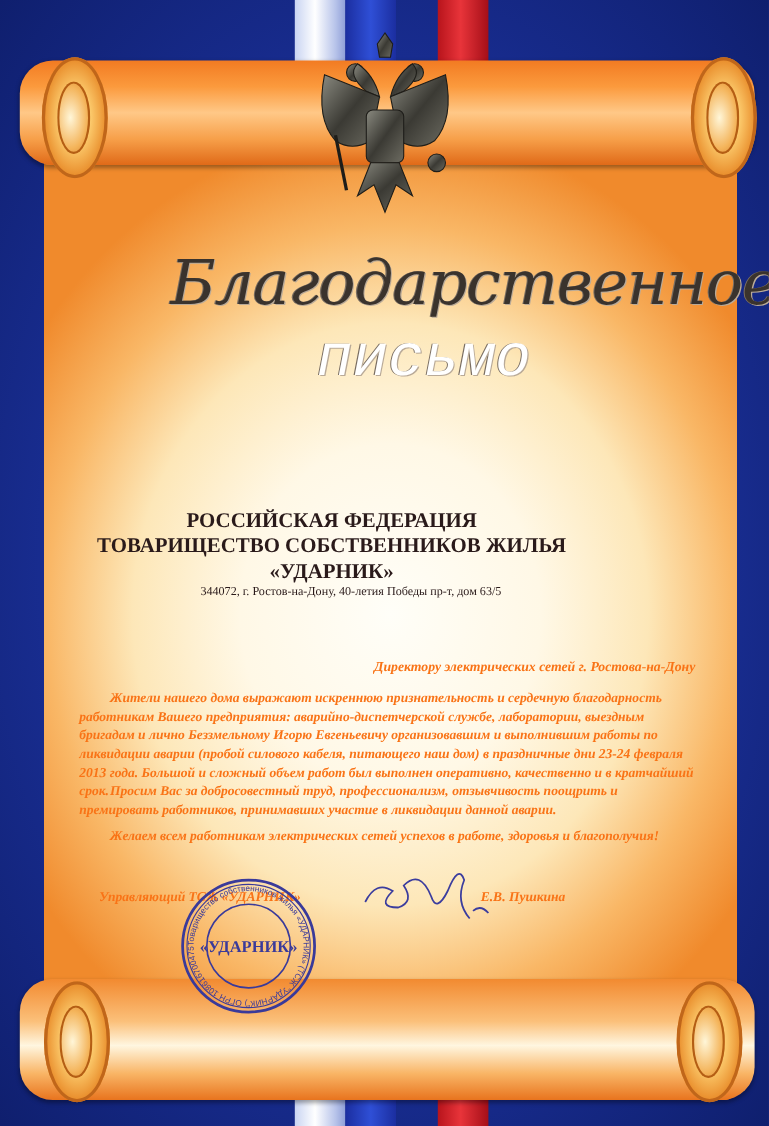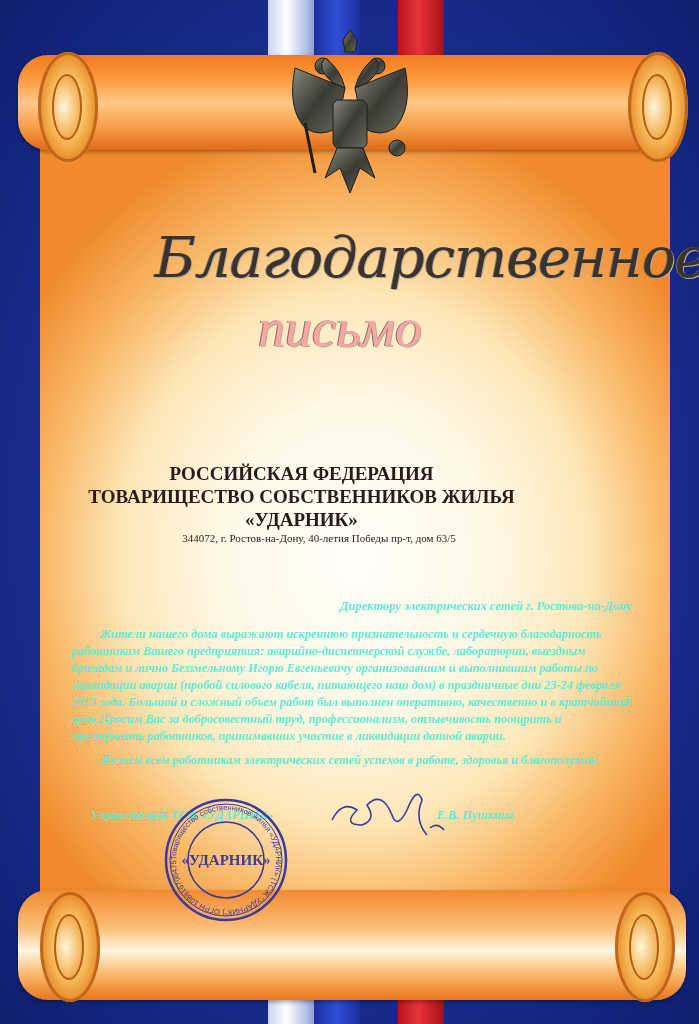--- a/index.html
+++ b/index.html
@@ -27,30 +27,30 @@
      background: radial-gradient(ellipse at 50% 50%, #fff0b8 0%, #fbc86a 35%, #e88a28 70%, #b85a12 100%);
      box-shadow: inset 0 0 0 3px #c0661a; }
   .curl .inner { position:absolute; left:14px; top:22px; width:30px; height:66px; border-radius:15px/33px;
      background: radial-gradient(ellipse at 40% 50%, #fff6d8, #f4b45a 60%, #d37820); box-shadow: inset 0 0 0 2px #b45e14; }
 
   .emblem { position:absolute; left:285px; top:28px; width:130px; height:175px; }
 
   .title-script { position:absolute; left:140px; top:205px; width:470px; height:175px; }
   .title-script .t1 { position:absolute; left:15px; top:20px; font-family:"DejaVu Serif", serif; font-style:italic;
       font-size:56px; color:#3a332d; letter-spacing:-1px; text-shadow:1px 1px 0 #b9aa98, -1px 0 0 #7a6e62; white-space:nowrap; }
-  .title-script .t2 { position:absolute; left:118px; top:92px; font-family:Liberation Serif, serif; font-style:italic;
-      font-size:54px; color:#fca5a5; text-shadow:1px 1px 0 #b9aa98, -1px 0 0 #7a6e62; white-space:nowrap; }
+  .title-script .t2 { position:absolute; left:148px; top:92px; font-family:Liberation Mono, monospace; font-style:italic;
+      font-size:54px; color:#ffffff; text-shadow:1px 1px 0 #b9aa98, -1px 0 0 #7a6e62; white-space:nowrap; }
 
   .header { position:absolute; left:0; width:603px; text-align:center; color:#2a1a1a; font-family:"Liberation Serif", serif; font-weight:bold; }
   .h1 { top:463px; font-size:19px; }
   .h2 { top:486px; font-size:19px; }
   .h3 { top:509px; font-size:19px; }
   .addr { position:absolute; top:532px; left:0; width:638px; text-align:center; font-size:11px; color:#2a1a1a; }
 
-  .italic { font-family:"Liberation Serif", serif; font-style:italic; font-weight:bold; color:#5eead4; font-size:12.3px; line-height:17px; }
+  .italic { font-family:"Liberation Serif", serif; font-style:italic; font-weight:bold; color:#f97316; font-size:12.3px; line-height:17px; }
   .addressee { position:absolute; left:340px; top:598px; font-size:12.5px; }
   .body-p { position:absolute; left:72px; width:560px; text-align:left; }
   .p1 { top:626px; }
   .p2 { top:711px; }
   .p3 { top:752px; }
   .indent { text-indent:28px; }
 
   .sig-label { position:absolute; left:90px; top:807px; }
   .sig-name { position:absolute; left:437px; top:807px; }
   .signature { position:absolute; left:322px; top:780px; width:130px; height:70px; }

